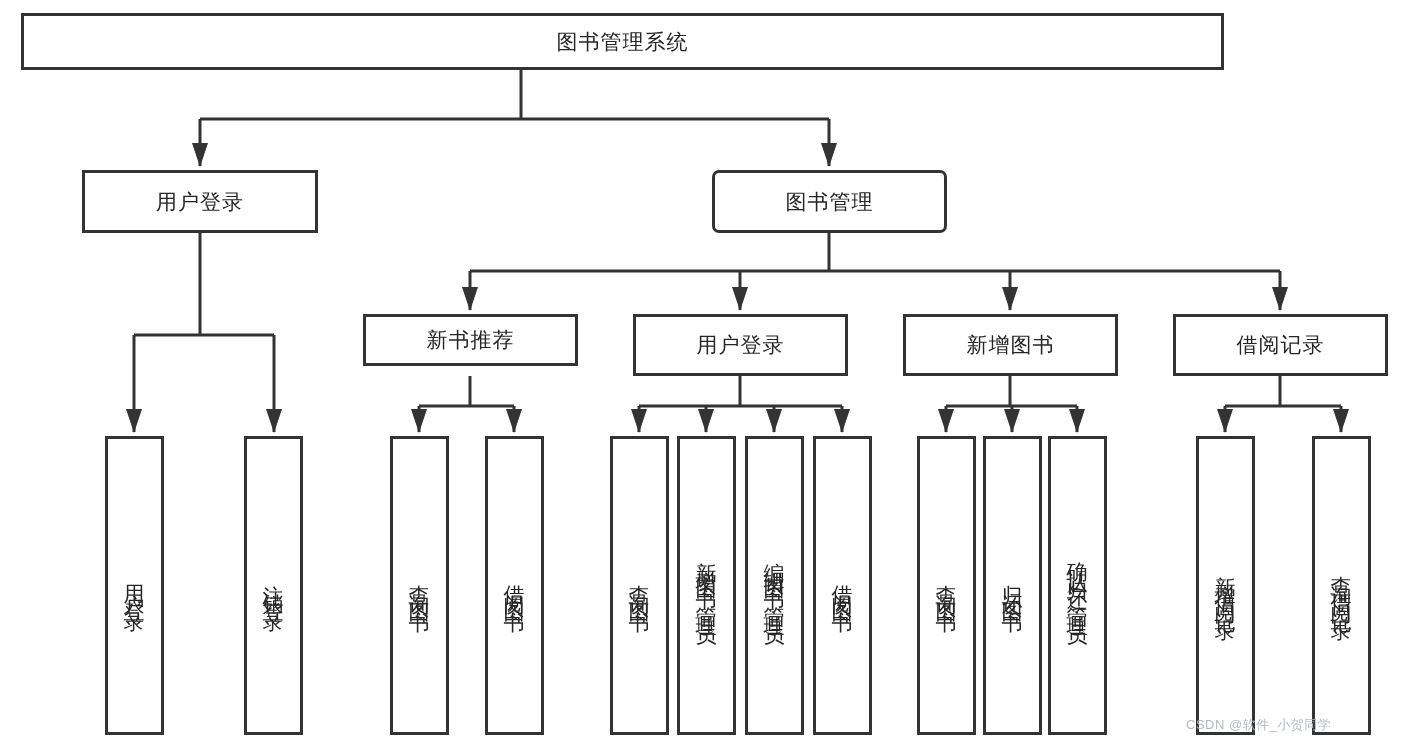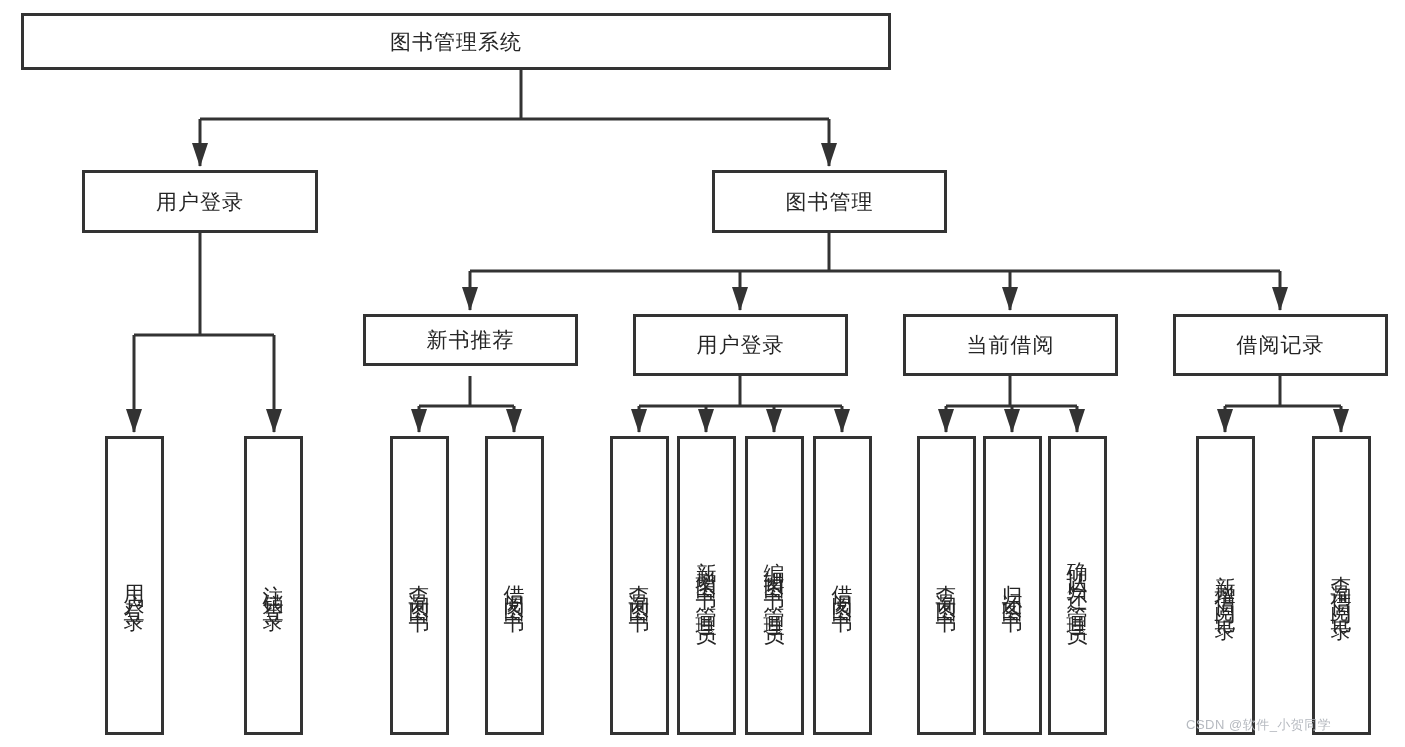--- a/index.html
+++ b/index.html
@@ -111,28 +111,28 @@
     <path class="edge" d="M946,406 V432" marker-end="url(#arrow)"></path>
     <path class="edge" d="M1012,406 V432" marker-end="url(#arrow)"></path>
     <path class="edge" d="M1077,406 V432" marker-end="url(#arrow)"></path>
 
     <path class="edge" d="M1280,376 V406"></path>
     <path class="edge" d="M1225,406 H1341"></path>
     <path class="edge" d="M1225,406 V432" marker-end="url(#arrow)"></path>
     <path class="edge" d="M1341,406 V432" marker-end="url(#arrow)"></path>
   </svg>
 
-  <div class="node" style="left:21px; top:13px; width:870px; height:57px;">图书管理系统</div>
+  <div class="node" style="left:21px; top:13px; width:1203px; height:57px;">图书管理系统</div>
 
   <div class="node" style="left:82px; top:170px; width:236px; height:63px;">用户登录</div>
-  <div class="node" style="left:712px; top:170px; width:235px; height:63px;">图书管理</div>
+  <div class="node" style="left:712px; top:170px; width:235px; height:63px;border-radius:7px;">图书管理</div>
 
   <div class="node" style="left:363px; top:314px; width:215px; height:52px;">新书推荐</div>
   <div class="node" style="left:633px; top:314px; width:215px; height:62px;">用户登录</div>
-  <div class="node" style="left:903px; top:314px; width:215px; height:62px;">当前借阅</div>
+  <div class="node" style="left:903px; top:314px; width:215px; height:62px;">新增图书</div>
   <div class="node" style="left:1173px; top:314px; width:215px; height:62px;">借阅记录</div>
 
   <div class="node leaf" style="left:105px; top:436px; width:59px; height:299px;">
     <span class="vtext">用户登录</span>
   </div>
   <div class="node leaf" style="left:244px; top:436px; width:59px; height:299px;">
     <span class="vtext">注销登录</span>
   </div>
 
   <div class="node leaf" style="left:390px; top:436px; width:59px; height:299px;">

